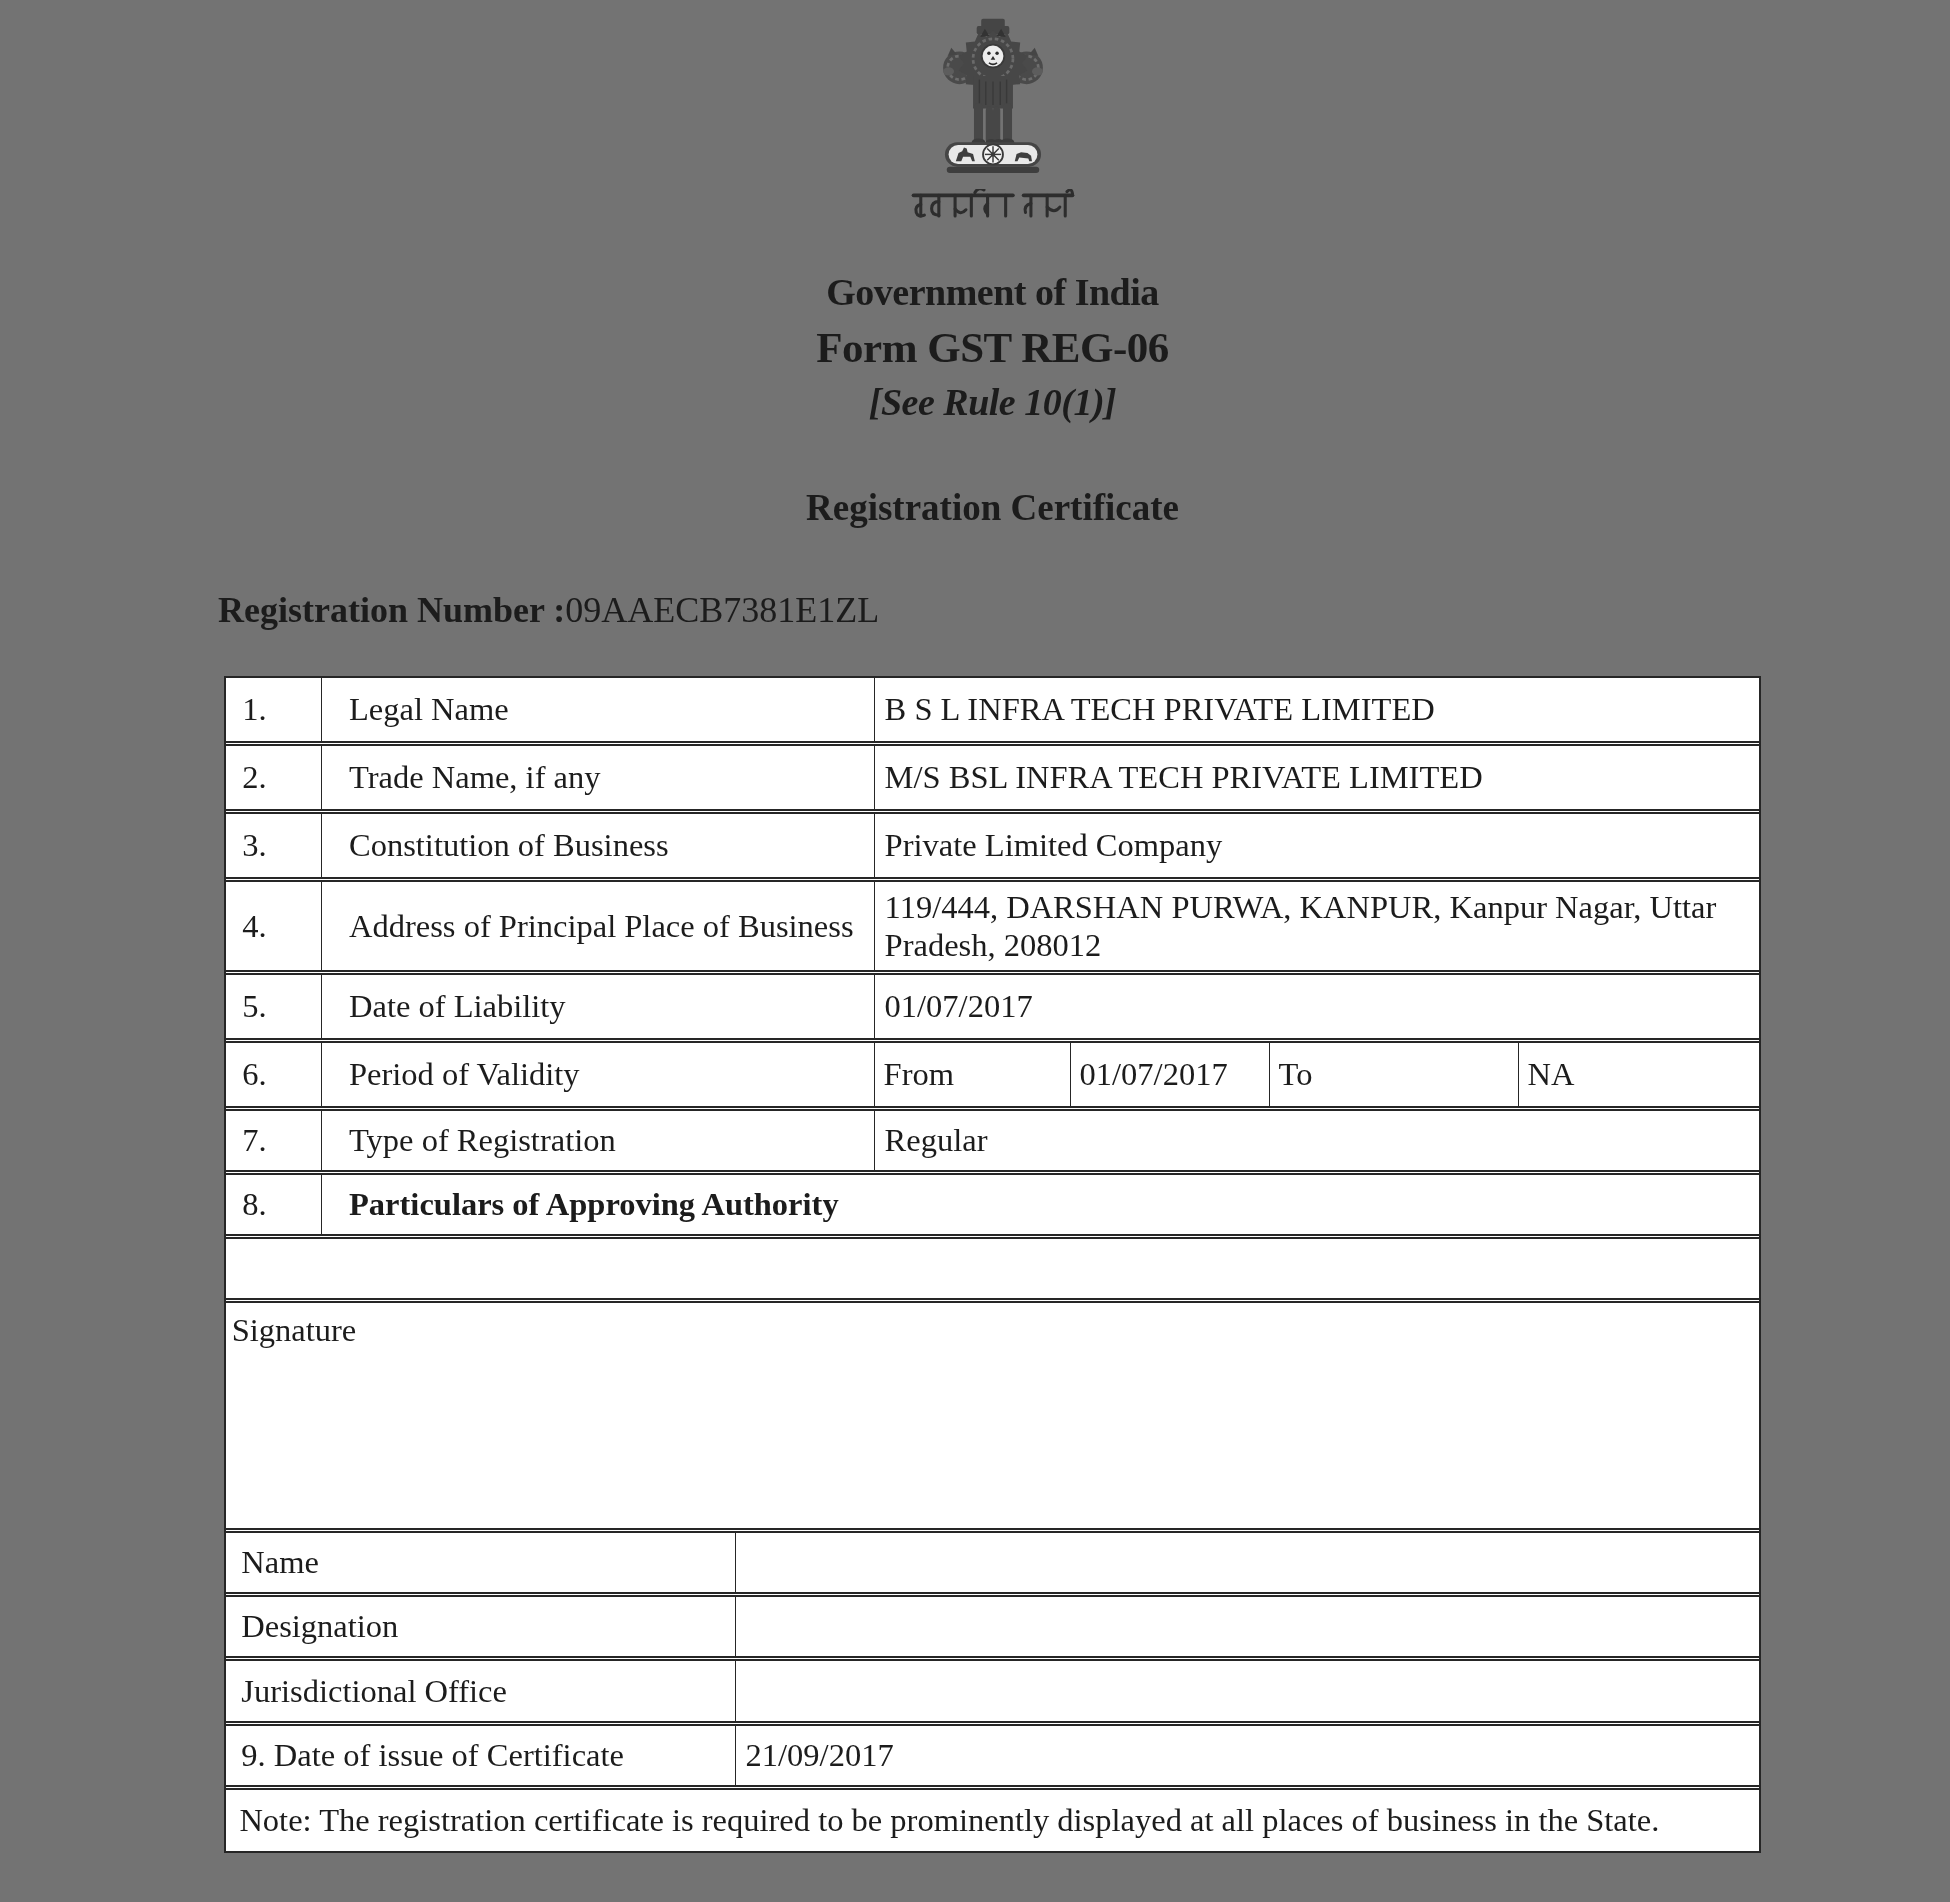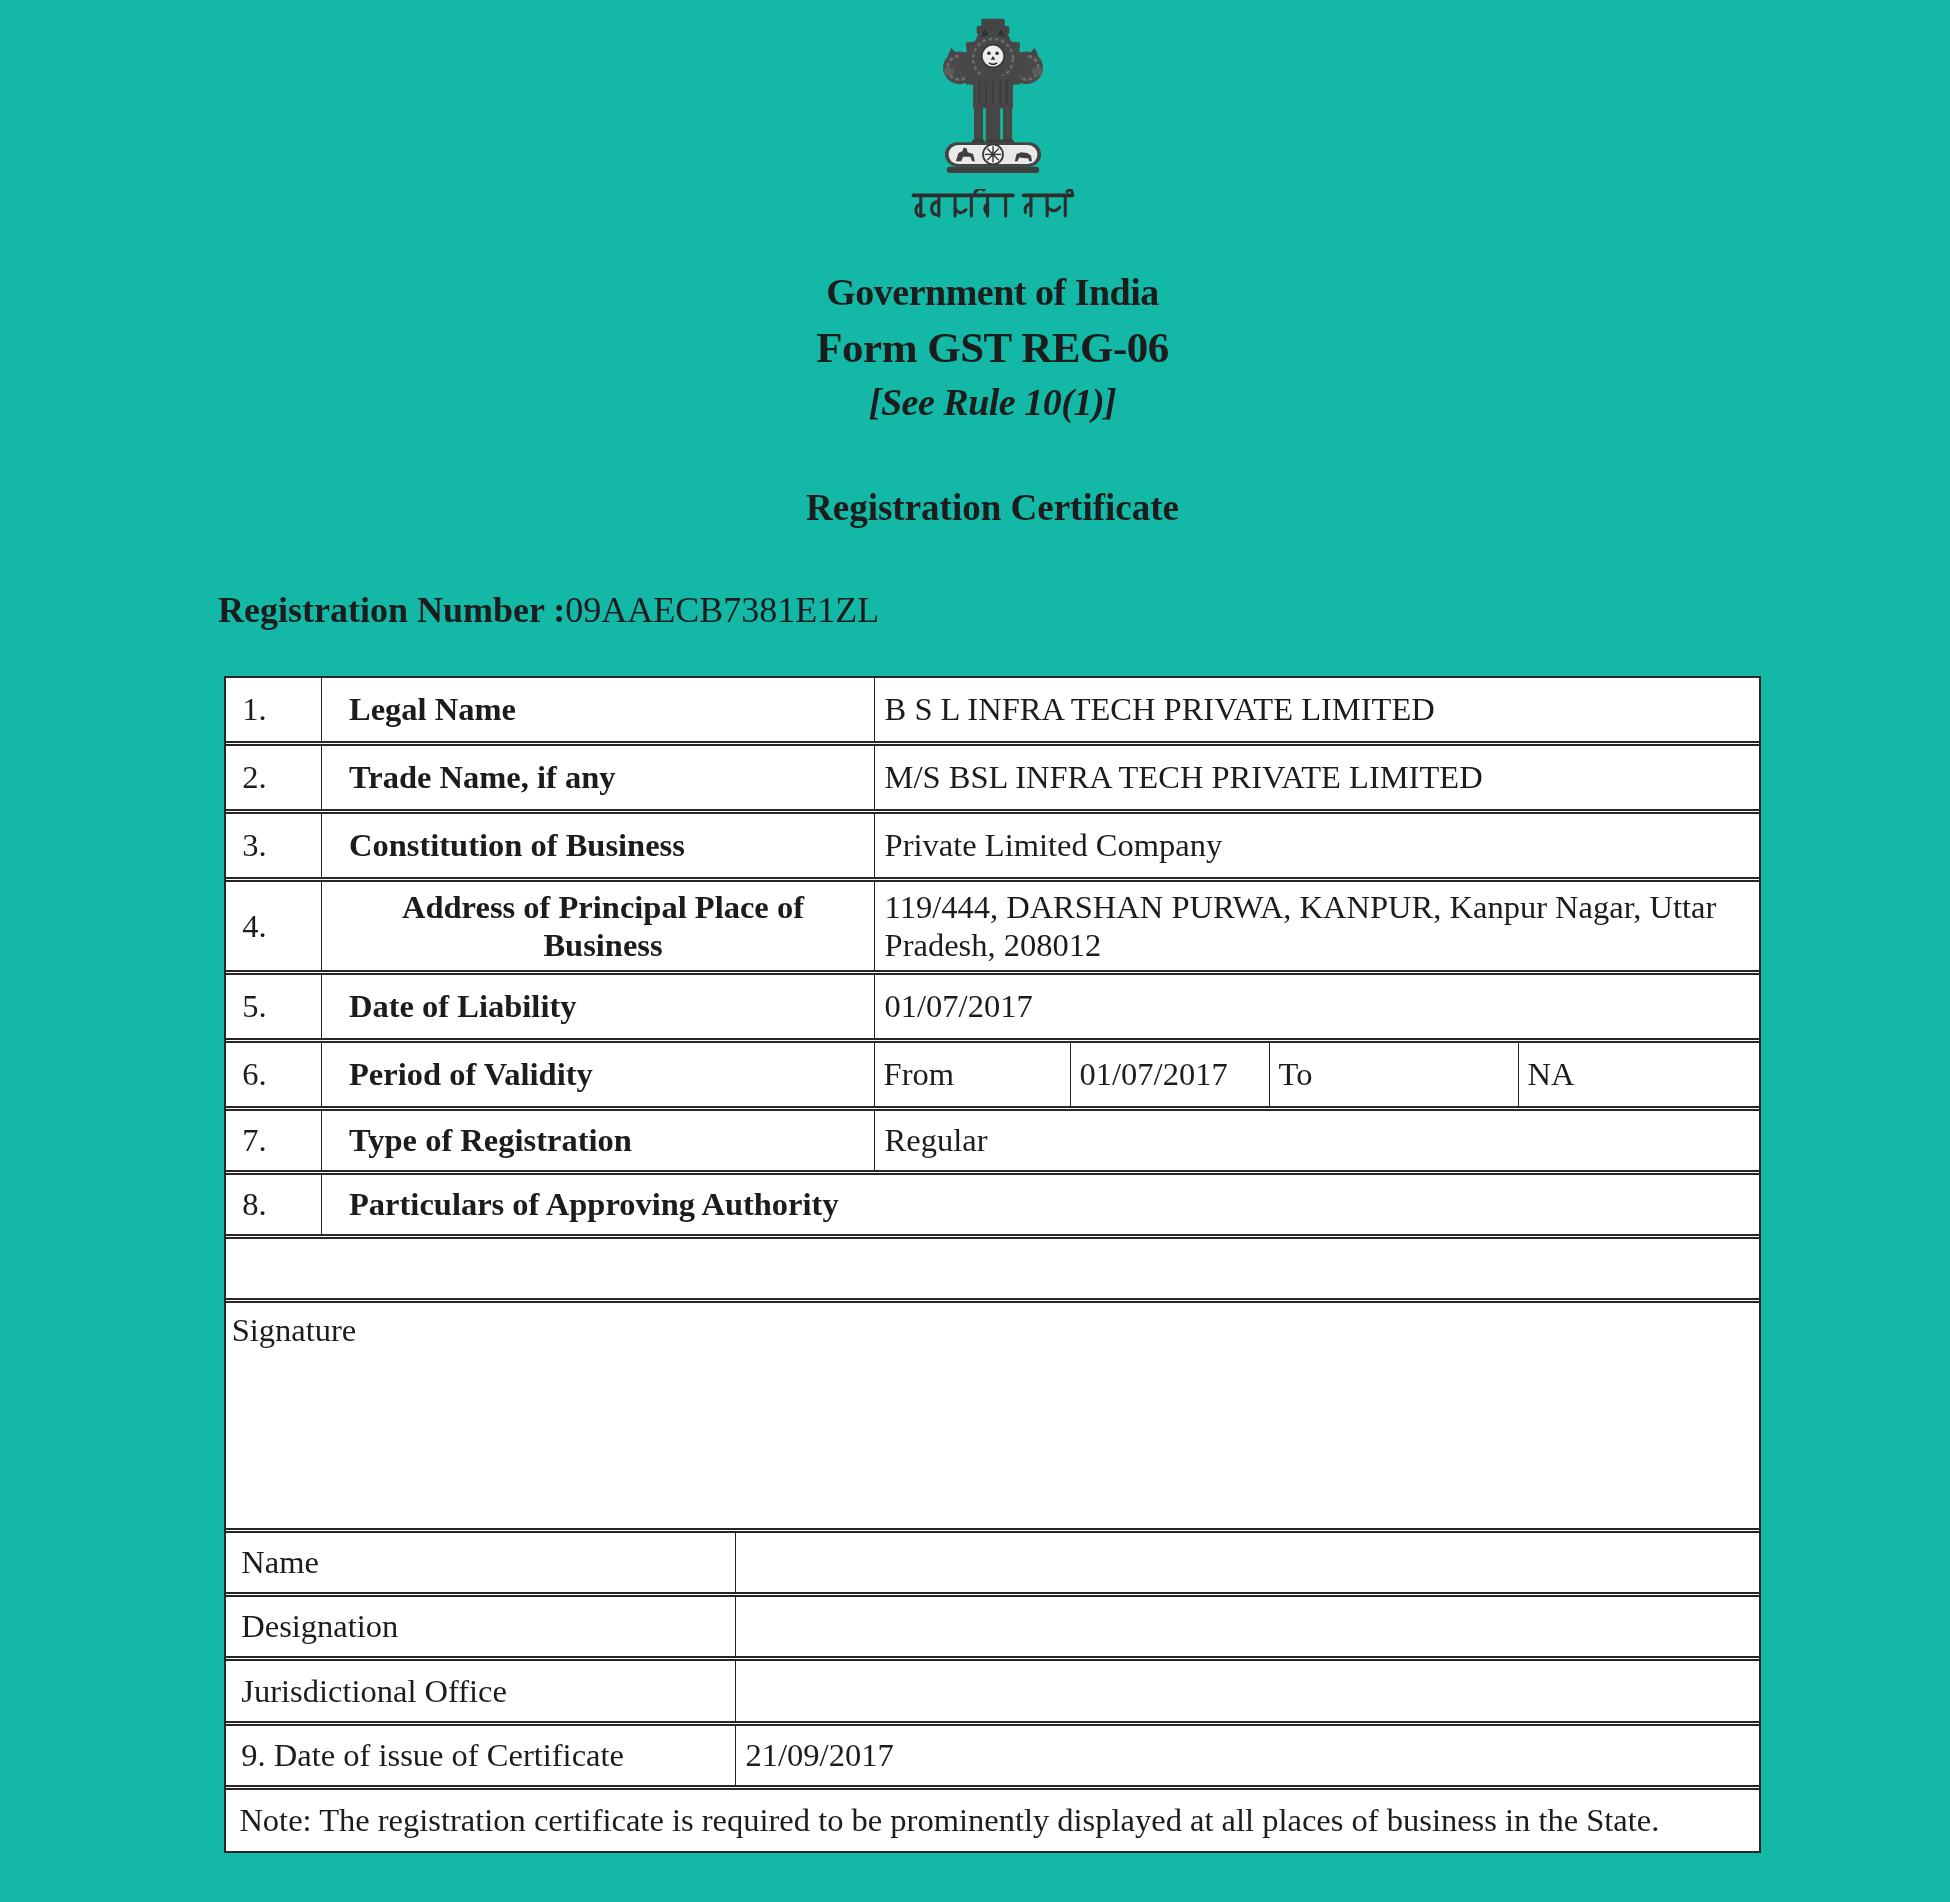--- a/index.html
+++ b/index.html
@@ -1,20 +1,20 @@
 <!DOCTYPE html>
 <html><head>
 <meta charset="utf-8">
 <style>
   html, body { margin:0; padding:0; background:#ffffff; }
   .page {
     position:relative;
     width:1950px;
     height:1902px;
-    background:#14b8a6;
+    background:#737373;
     font-family:"Liberation Serif","DejaVu Serif",serif;
     color:#1c1c1c;
     overflow:hidden;
   }
   
   .hdr-center {
     position:absolute;
     left:224px;
     width:1537px;
     text-align:center;
@@ -67,21 +67,21 @@
   .c-no {
     width:96px;
     border-right:1.9px solid #262626;
     padding-left:16.3px;
   }
   .c-label {
     width:553px;
     border-right:1.9px solid #262626;
     padding-left:27px;
     padding-right:17px;
-    font-weight:bold;
+    font-weight:normal;
     text-align:center;
   }
   .c-value {
     flex:1;
     padding-left:9.6px;
     padding-right:19px;
   }
   .c-label-span {
     flex:1;
     padding-left:27px;

